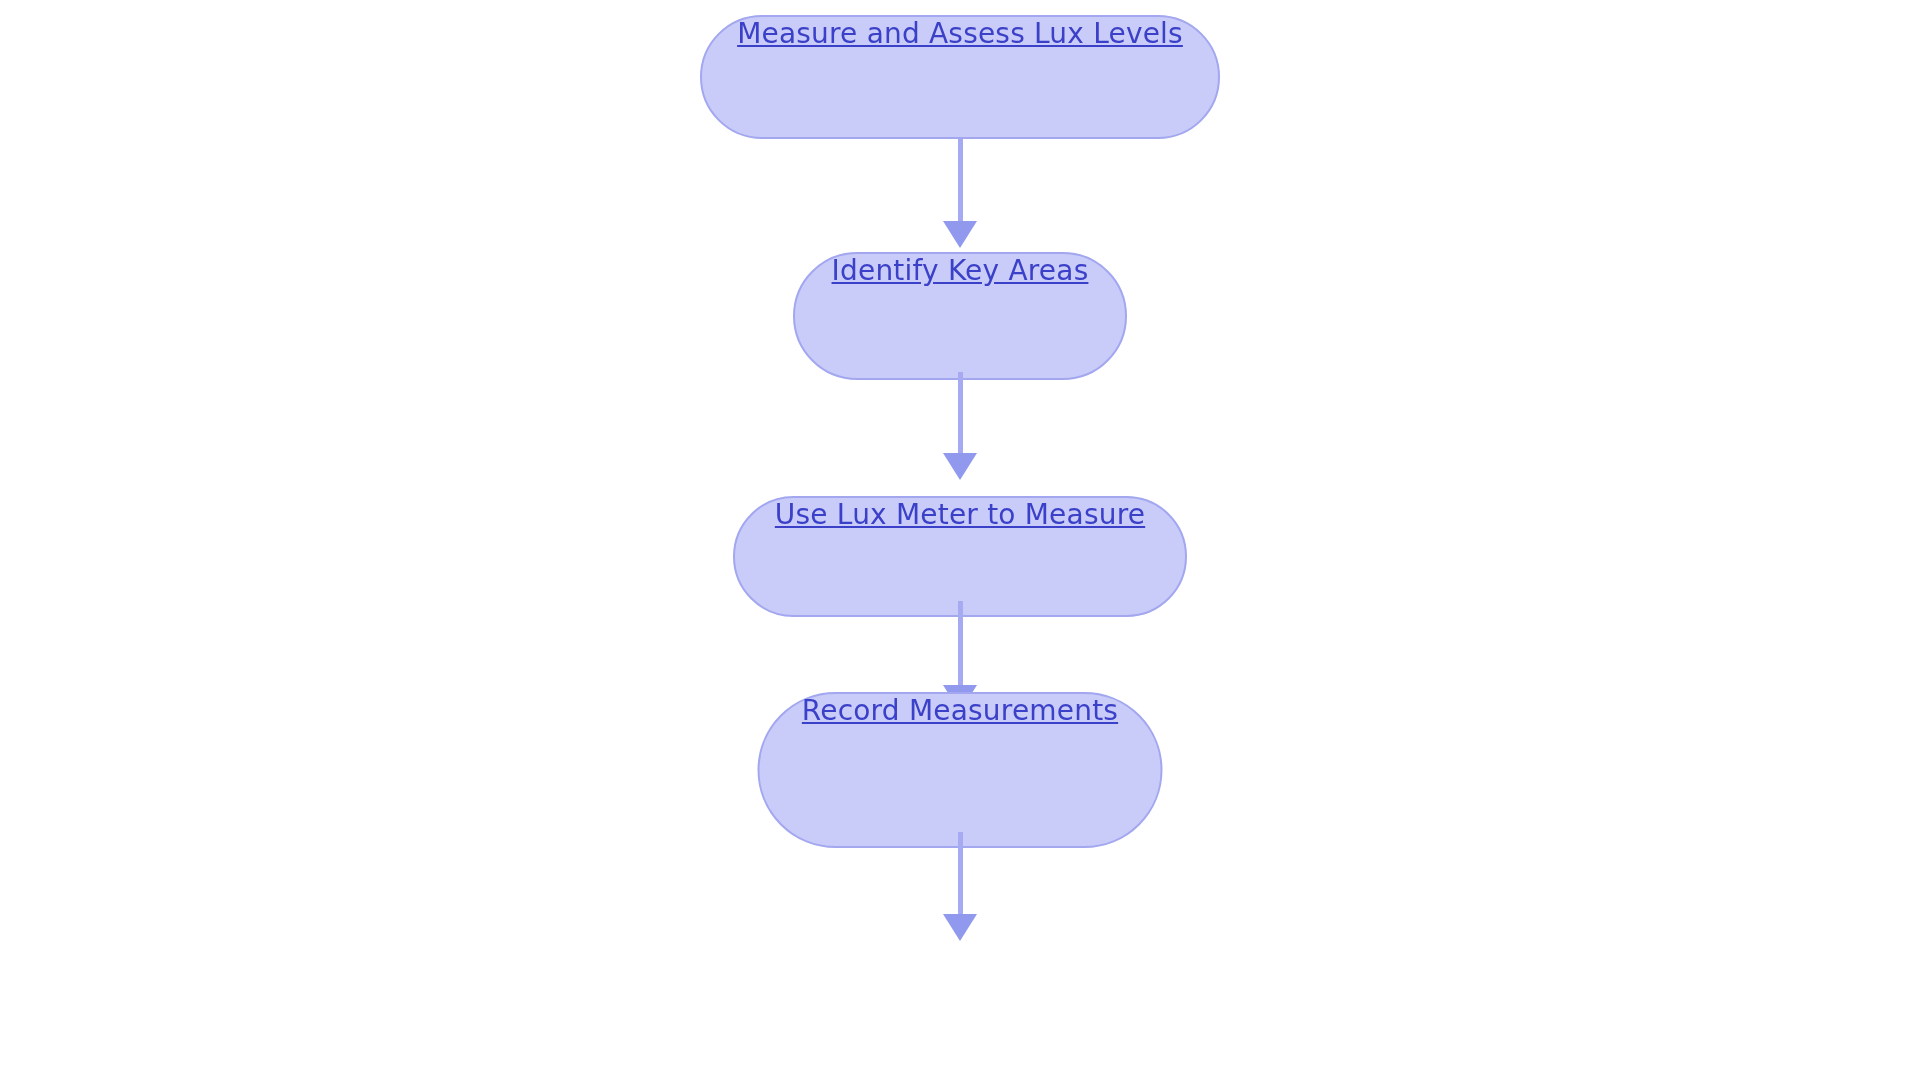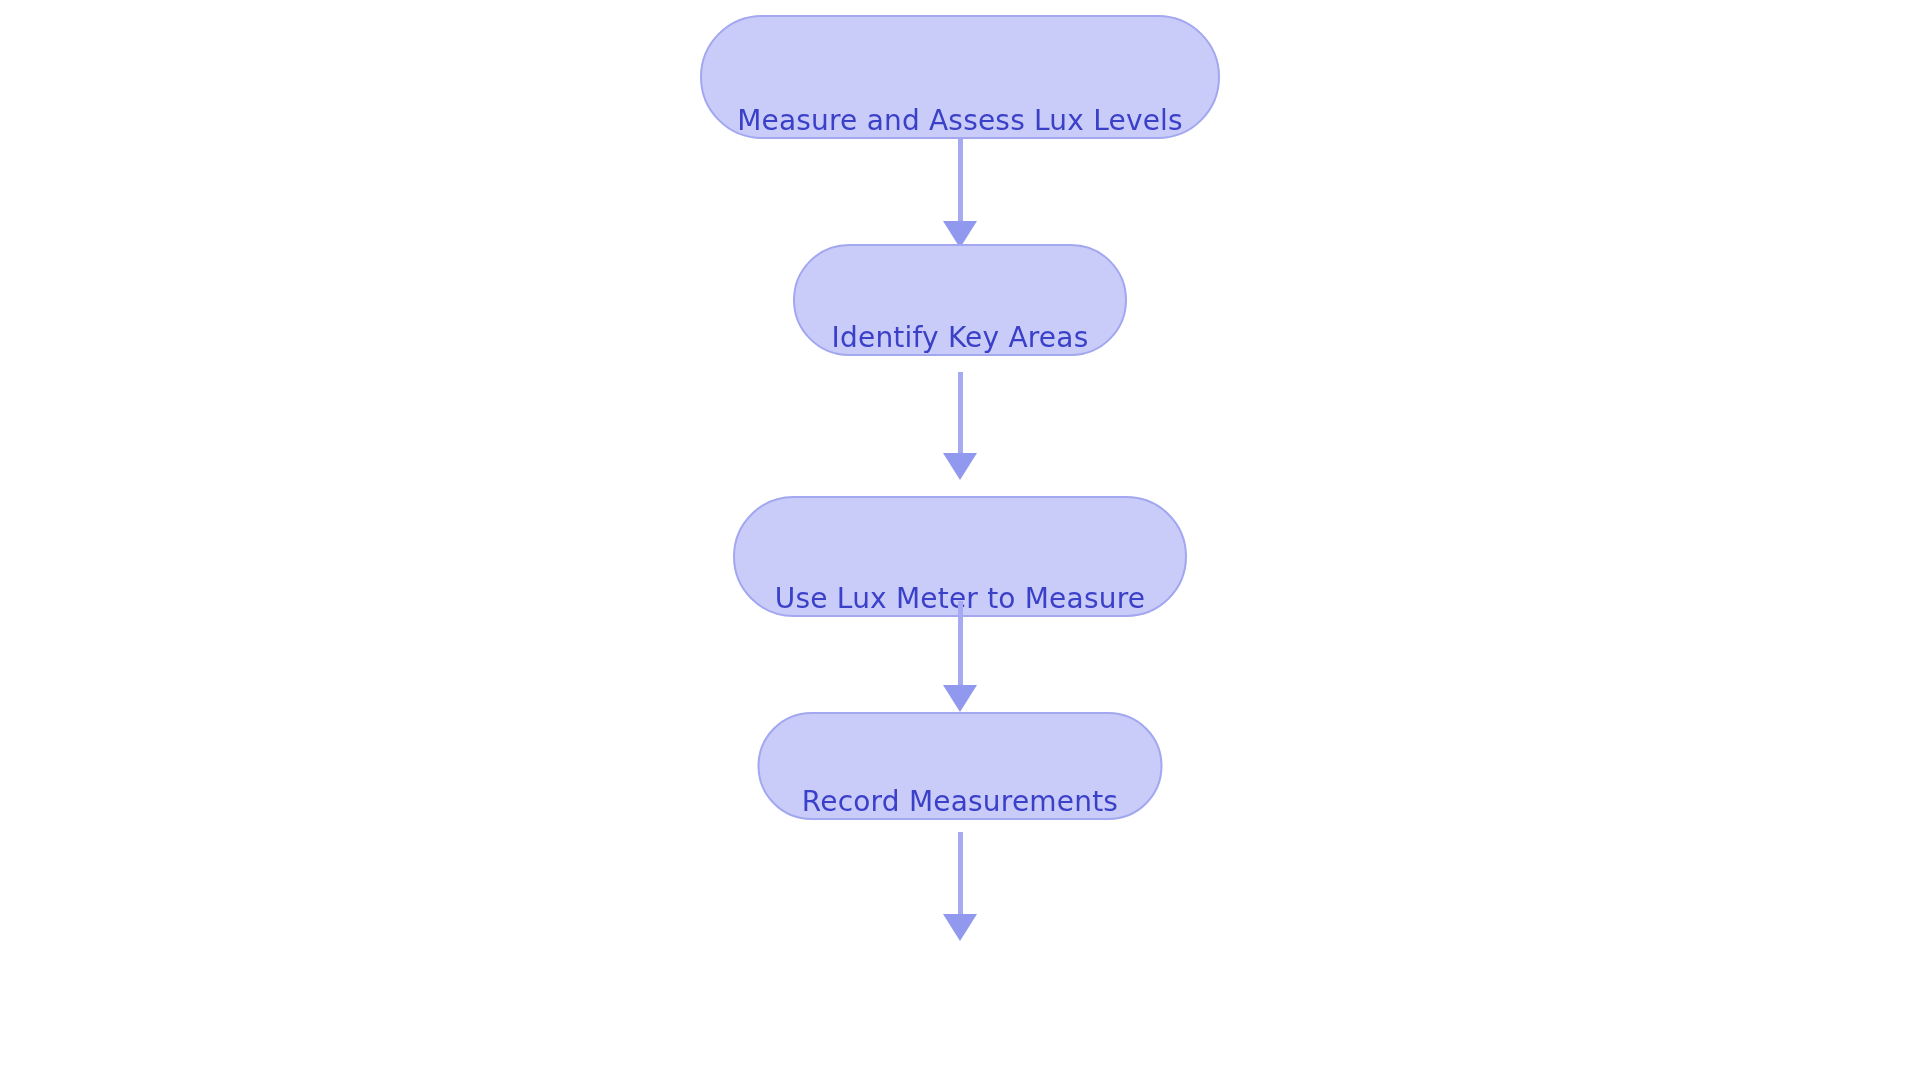--- a/index.html
+++ b/index.html
@@ -13,36 +13,37 @@
     width: 1920px;
     height: 1083px;
     background: var(--bg, #ffffff);
     overflow: hidden;
   }
   .node {
     position: absolute;
     left: 50%;
     transform: translateX(-50%);
     display: flex;
-    align-items: flex-end;
+    align-items: flex-start;
     justify-content: center;
     box-sizing: border-box;
     background: var(--node-fill, #c9ccf8);
     border: 2px solid var(--node-border, #a2a7f0);
     border-radius: 999px;
     color: var(--node-text, #3b40c8);
     font-size: 28px;
     letter-spacing: 0.2px;
     white-space: nowrap;
     text-align: center;
+    text-decoration: underline;
   }
   .n1 { top: 15px;  width: 520px; height: 124px; }
-  .n2 { top: 244px; width: 334px; height: 112px; }
+  .n2 { top: 252px; width: 334px; height: 128px; }
   .n3 { top: 480px; width: 454px; height: 121px; margin-top: 16px; }
-  .n4 { top: 712px; width: 405px; height: 108px; }
+  .n4 { top: 692px; width: 405px; height: 156px; }
   .n5 { top: 941px; width: 445px; height: 120px; }
 
   .arrow {
     position: absolute;
     left: 50%;
     transform: translateX(-50%);
     display: flex;
     flex-direction: column;
     align-items: center;
   }

